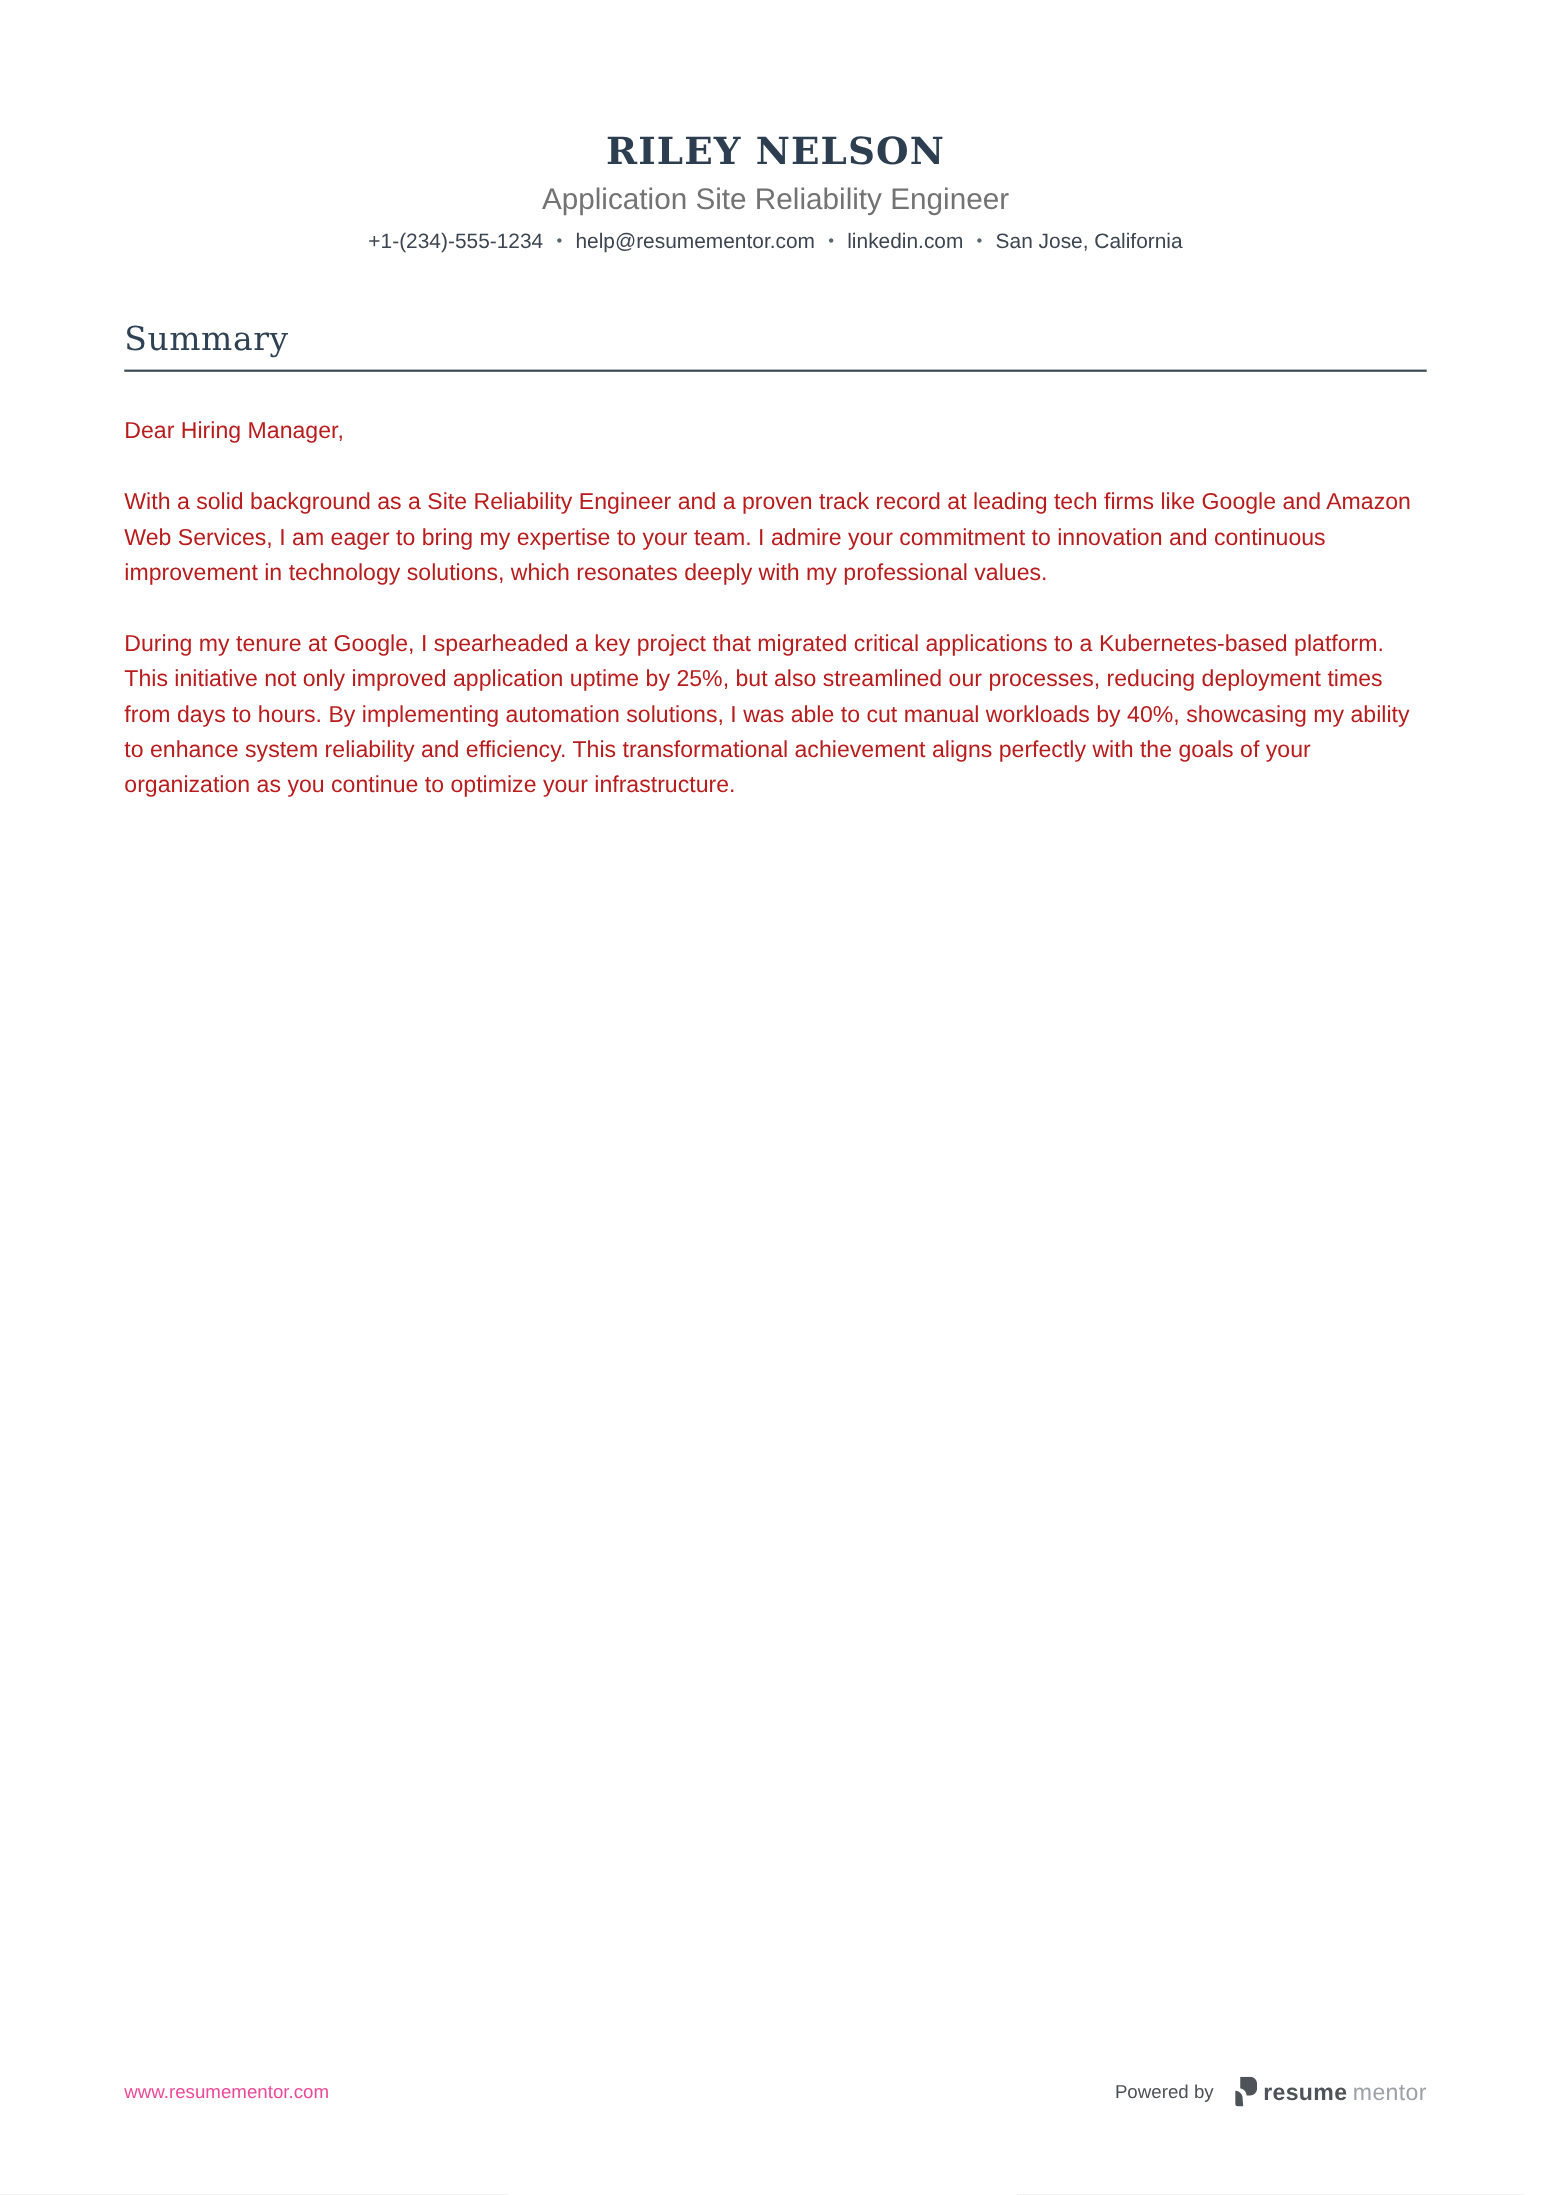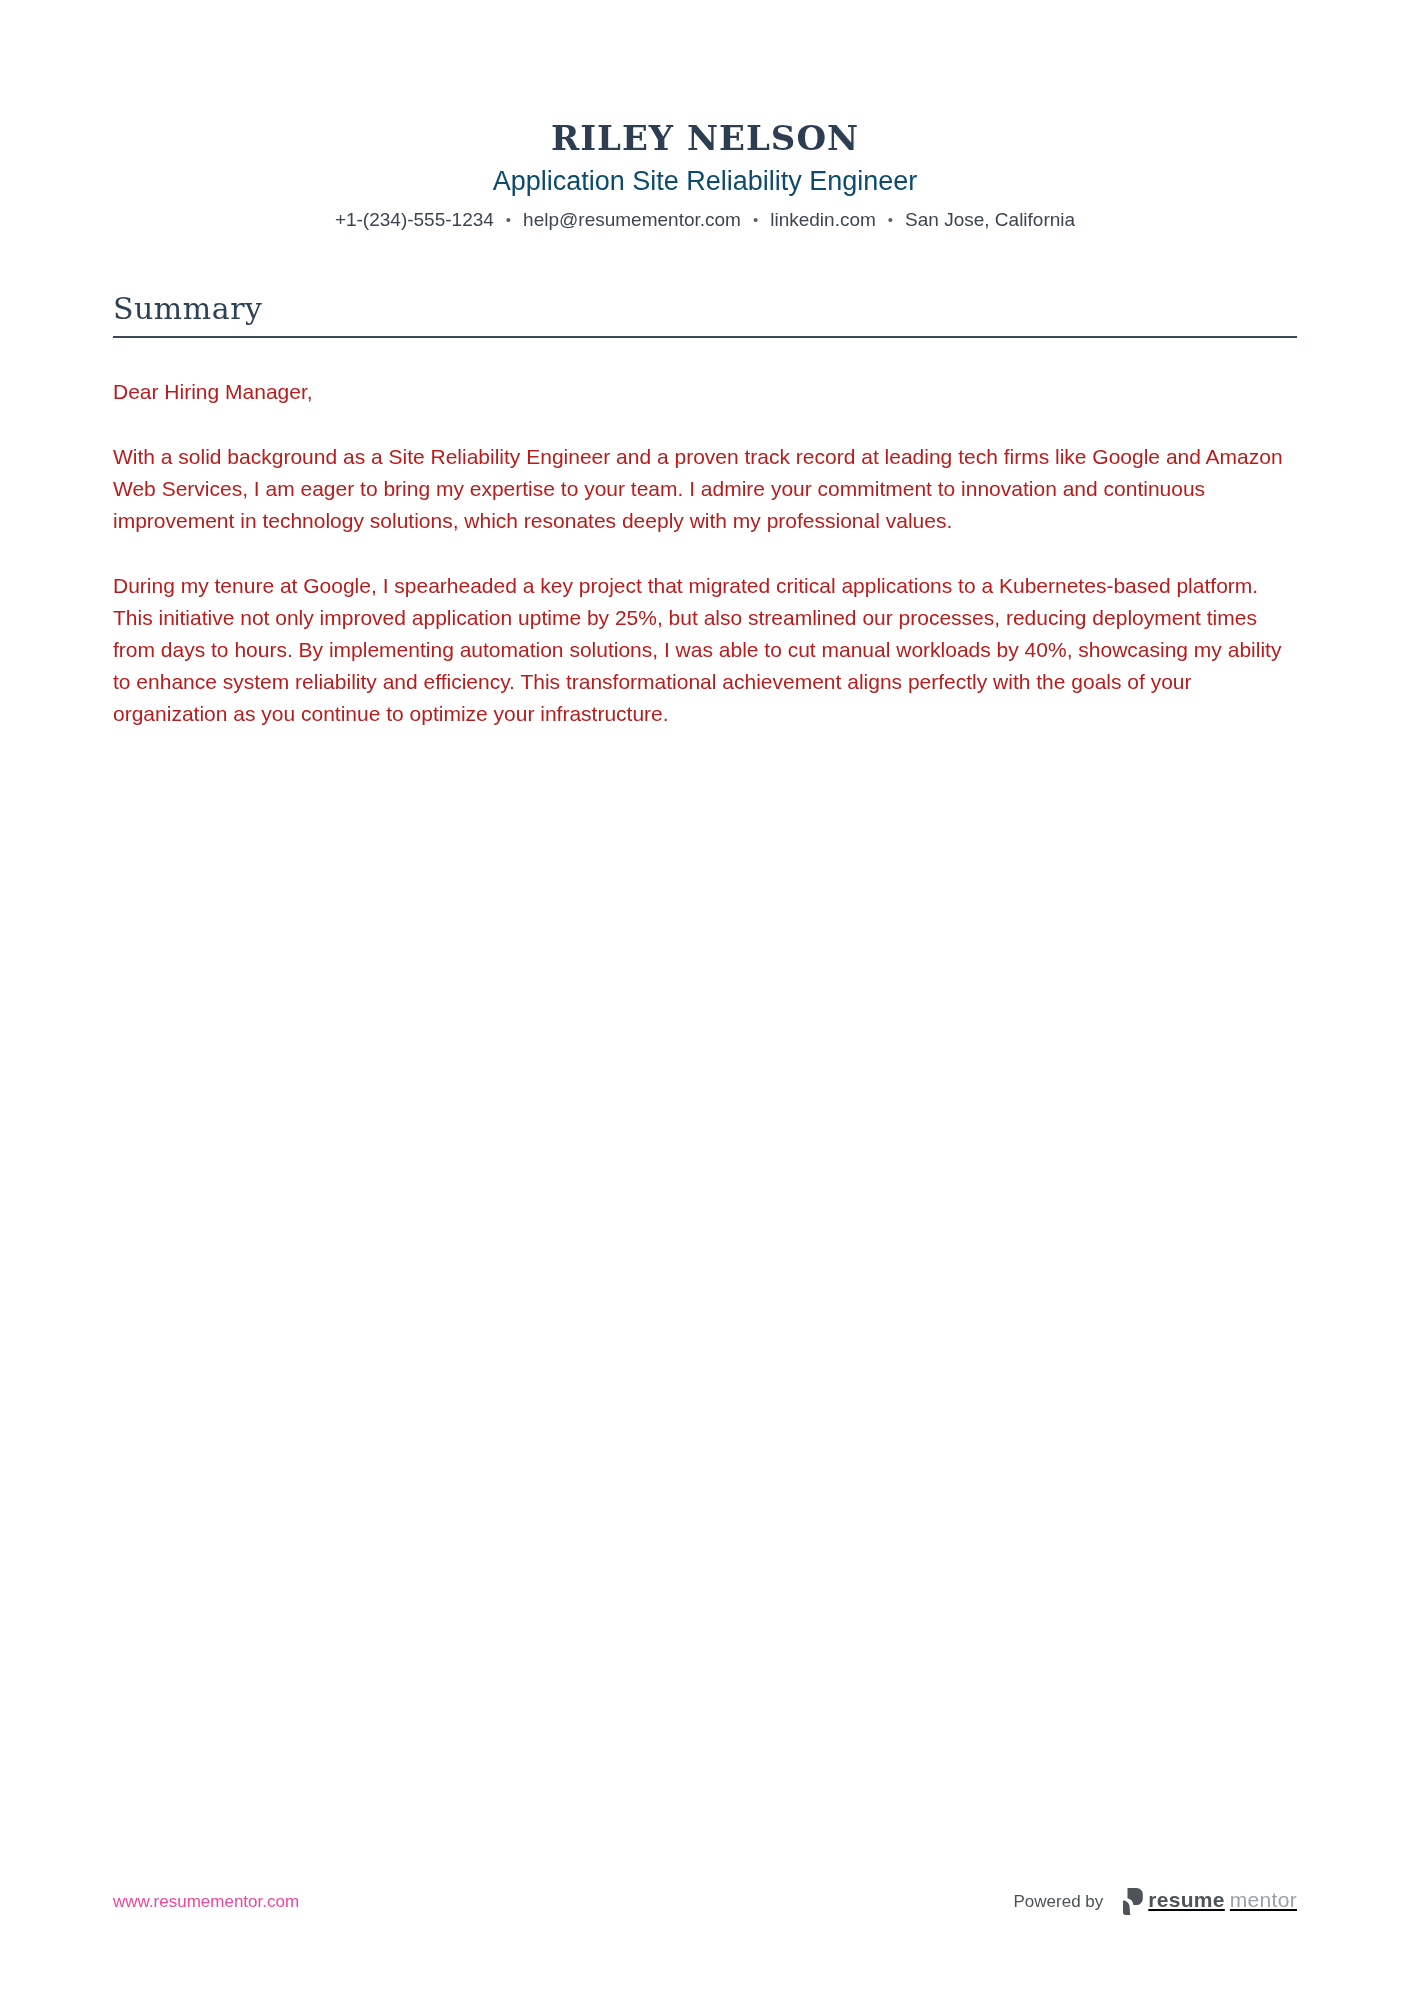--- a/index.html
+++ b/index.html
@@ -23,21 +23,21 @@
     font-weight: 700;
     font-size: 34px;
     line-height: 1.2;
     letter-spacing: 1px;
     color: #2d3e50;
   }
   .job-title {
     margin-top: 6px;
     font-size: 27px;
     line-height: 1.25;
-    color: #0c4a6e;
+    color: #737373;
   }
   .contact-line {
     margin-top: 10px;
     font-size: 19px;
     color: #3c4550;
   }
   .contact-line .dot {
     display: inline-block;
     margin: 0 12px;
     font-size: 15px;
@@ -88,23 +88,22 @@
     display: flex;
     align-items: center;
     gap: 18px;
   }
   .powered .powered-label {
     font-size: 17px;
     color: #4c5156;
   }
   .logo {
     display: inline-flex;
-    align-items: flex-start;
+    align-items: flex-end;
     gap: 5px;
-    text-decoration: underline;
   }
   .logo svg { display: block; }
   .logo .logo-bold {
     font-size: 21px;
     font-weight: 700;
     color: #4d5358;
     letter-spacing: 0.3px;
   }
   .logo .logo-light {
     font-size: 21px;

